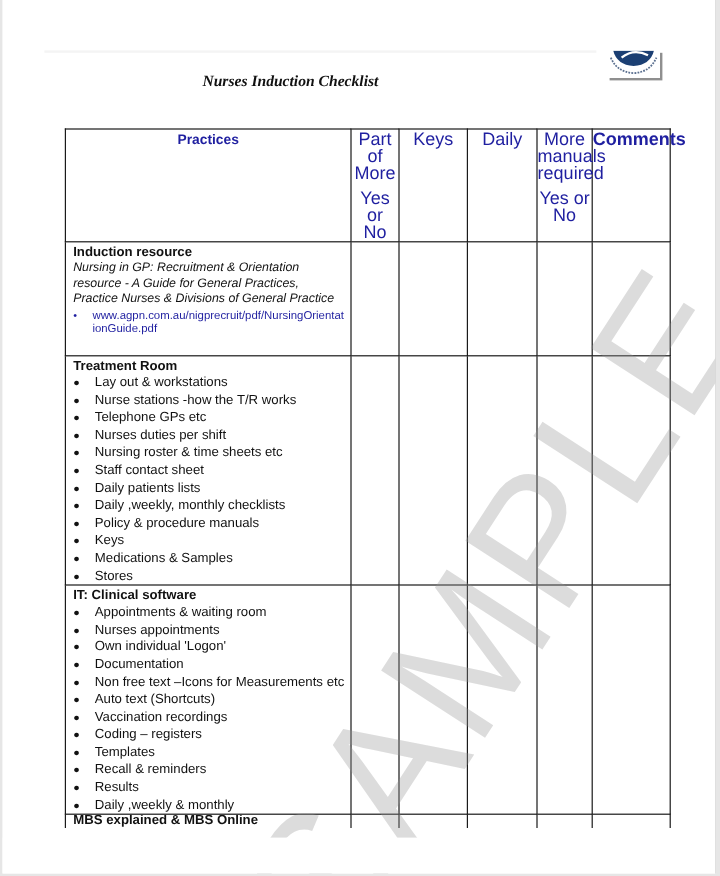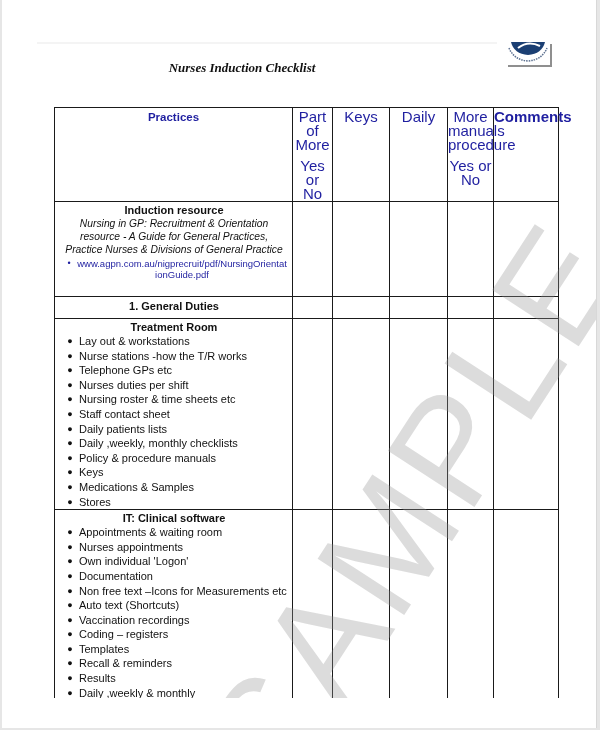--- a/index.html
+++ b/index.html
@@ -39,21 +39,21 @@
     table.checklist td, table.checklist th {
       border: 1px solid #1a1a1a; vertical-align: top; padding: 0;
     }
     th {
       font-weight: normal; color: #1f1fa0; font-size: 15px; line-height: 14px;
       text-align: center; padding-top: 2px !important;
     }
     th.activity-h { font-weight: bold; font-size: 11.5px; }
     th.comments-h { font-weight: bold; }
     .hdr-gap { height: 7px; }
-    .cell-a { padding: 2px 5px 0 6px !important; font-size: 10.5px; color: #111; text-align: center; }
+    .cell-a { padding: 2px 5px 0 6px !important; font-size: 10.5px; color: #111; }
     .sec-title { font-weight: bold; font-size: 11px; line-height: 13px; }
     .desc { line-height: 13px; font-size: 10.3px; font-style: italic; }
     .link-row { display: flex; margin-top: 2px; font-size: 9.5px; line-height: 11px; }
     .bullet { width: 16px; flex: 0 0 16px; color: #1f1fa0; font-size: 9px; }
     .link { color: #1f1fa0; word-break: break-all; }
     ul.items { list-style: none; margin: 0; padding: 0; }
     ul.items li { display: flex; font-size: 11px; line-height: 14.6px; color: #111; }
     ul.items li .dot { width: 18px; flex: 0 0 18px; font-size: 9px; line-height: 14.6px; }
     .watermark {
       position: absolute; left: 95px; top: 420px;
@@ -103,21 +103,21 @@
         <div>More</div>
         <div class="hdr-gap"></div>
         <div>Yes or</div>
         <div>No</div>
       </th>
       <th><span>Keys</span></th>
       <th><span>Daily</span></th>
       <th>
         <div>More</div>
         <div>manuals</div>
-        <div>procedure</div>
+        <div>required</div>
         <div class="hdr-gap"></div>
         <div>Yes or</div>
         <div>No</div>
       </th>
       <th class="comments-h"><span>Comments</span></th>
     </tr>
 
     <tr style="height:95px">
       <td class="cell-a">
         <div class="sec-title">Induction resource</div>
@@ -127,30 +127,20 @@
           <a class="link">www.agpn.com.au/nigprecruit/pdf/NursingOrientationGuide.pdf</a>
         </div>
       </td>
       <td></td>
       <td></td>
       <td></td>
       <td></td>
       <td></td>
     </tr>
 
-    <tr style="height:22px">
-      <td class="cell-a">
-        <div class="sec-title" style="padding-top:1px">1. General Duties</div>
-      </td>
-      <td></td>
-      <td></td>
-      <td></td>
-      <td></td>
-      <td></td>
-    </tr>
 
     <tr style="height:190px">
       <td class="cell-a">
         <div class="sec-title">Treatment Room</div>
         <ul class="items">
           <li>
                 <span class="dot">●</span>
                 <span>Lay out &amp; workstations</span>
               </li>
           <li>

